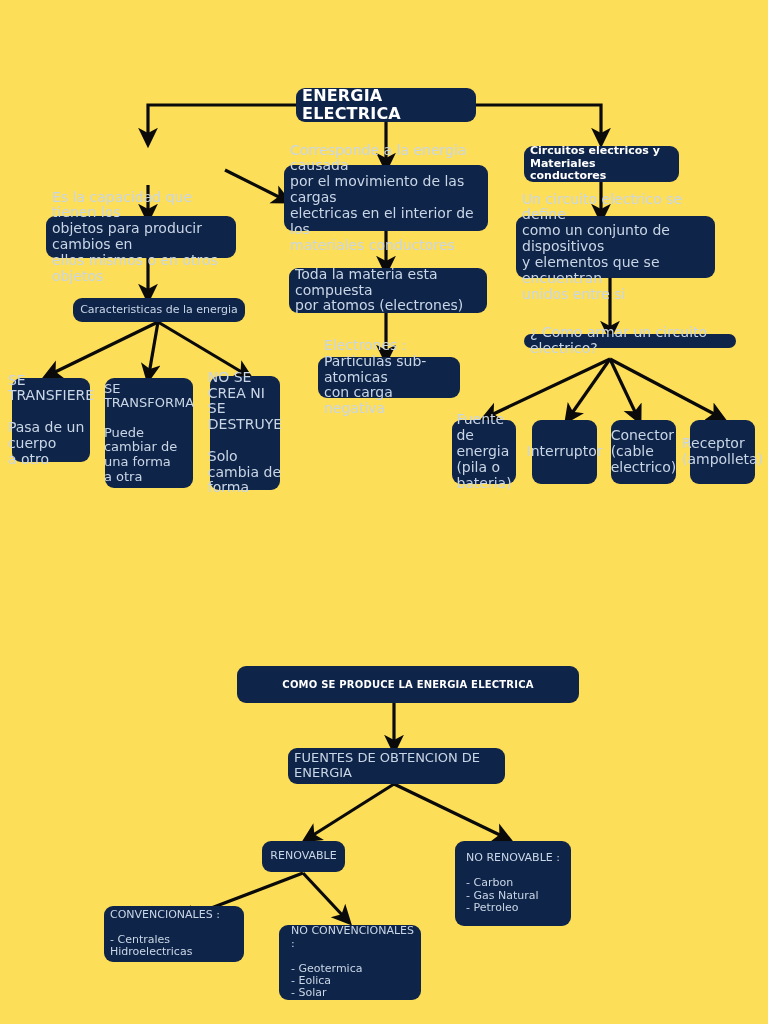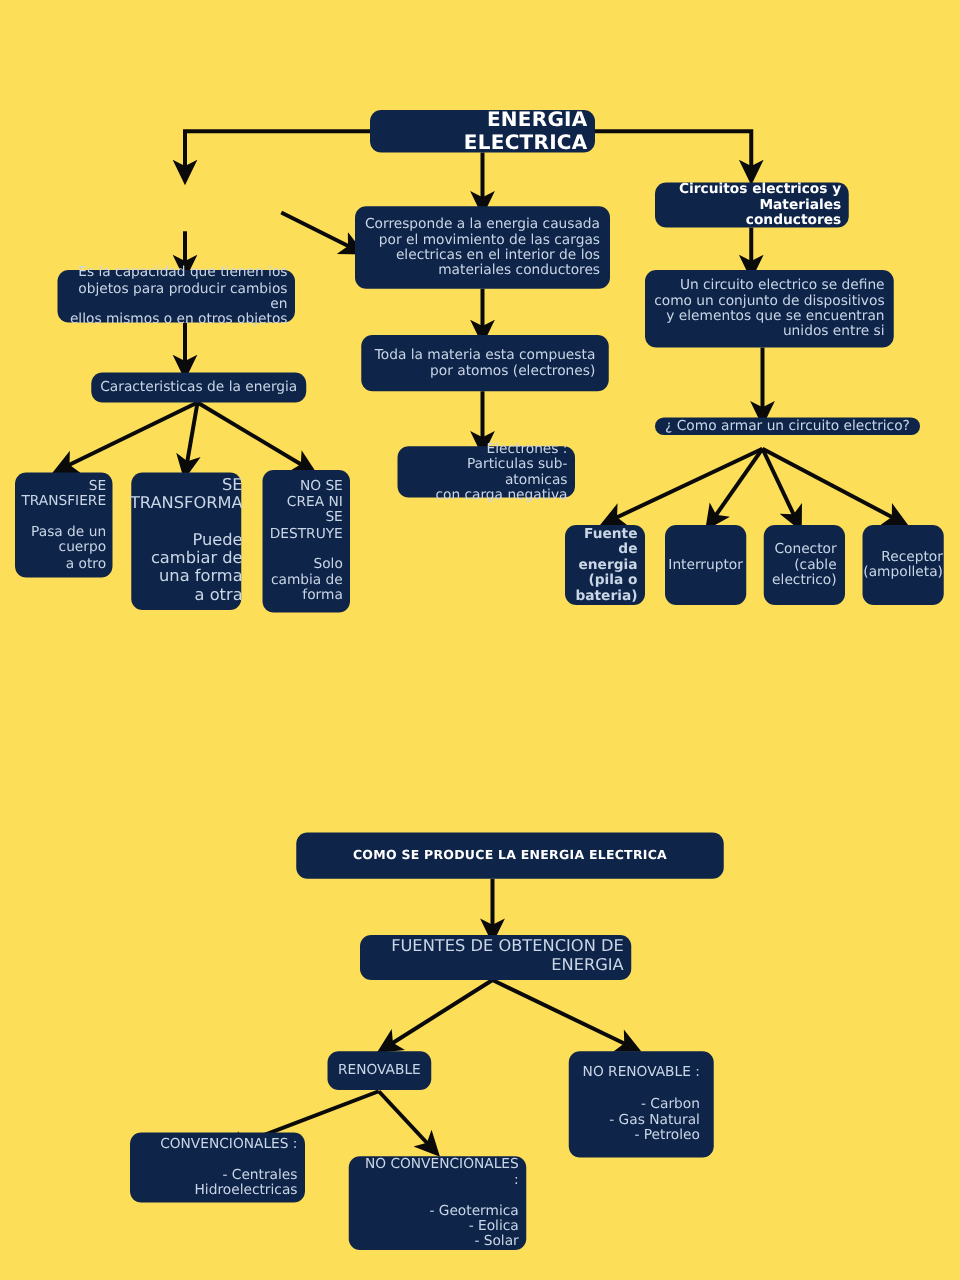--- a/index.html
+++ b/index.html
@@ -14,36 +14,36 @@
   svg.links{position:absolute;left:0;top:0;width:768px;height:1024px;overflow:visible;}
   .node{
     position:absolute;
     background:#0f2449;
     color:#c9d6e6;
     border-radius:9px;
     box-sizing:border-box;
     display:flex;
     align-items:center;
     justify-content:center;
-    text-align:right;
+    text-align:left;
     line-height:1.13;
     padding:4px 6px;
     white-space:pre-line;
     z-index:3;
   }
   .node.title{
     color:#ffffff;
     font-weight:bold;
     letter-spacing:.2px;
   }
   .node.head{
     color:#ffffff;
     font-weight:bold;
   }
-  .t11{font-size:11px;}
+  .t11{font-size:14px;}
   .t12{font-size:11px;}
   .t13{font-size:13px;}
   .t15{font-size:10px;}
   .t16{font-size:16px;}
 </style>
 </head>
 <body>
 
 <div id="canvas">
 
@@ -140,21 +140,21 @@
   <div class="node head t12" style="left:524px;top:146px;width:155px;height:36px;">Circuitos electricos y
 Materiales conductores</div>
 
   <div class="node t11" style="left:516px;top:216px;width:199px;height:62px;">Un circuito electrico se define
 como un conjunto de dispositivos
 y elementos que se encuentran
 unidos entre si</div>
 
   <div class="node t11" style="left:524px;top:334px;width:212px;height:14px;">¿ Como armar un circuito electrico?</div>
 
-  <div class="node t11" style="left:452px;top:420px;width:64px;height:64px;font-weight:bold;">Fuente de
+  <div class="node t11" style="left:452px;top:420px;width:64px;height:64px;">Fuente de
 energia
 (pila o
 bateria)</div>
 
   <div class="node t11" style="left:532px;top:420px;width:65px;height:64px;">Interruptor</div>
 
   <div class="node t11" style="left:611px;top:420px;width:65px;height:64px;">Conector
 (cable
 electrico)</div>
 

